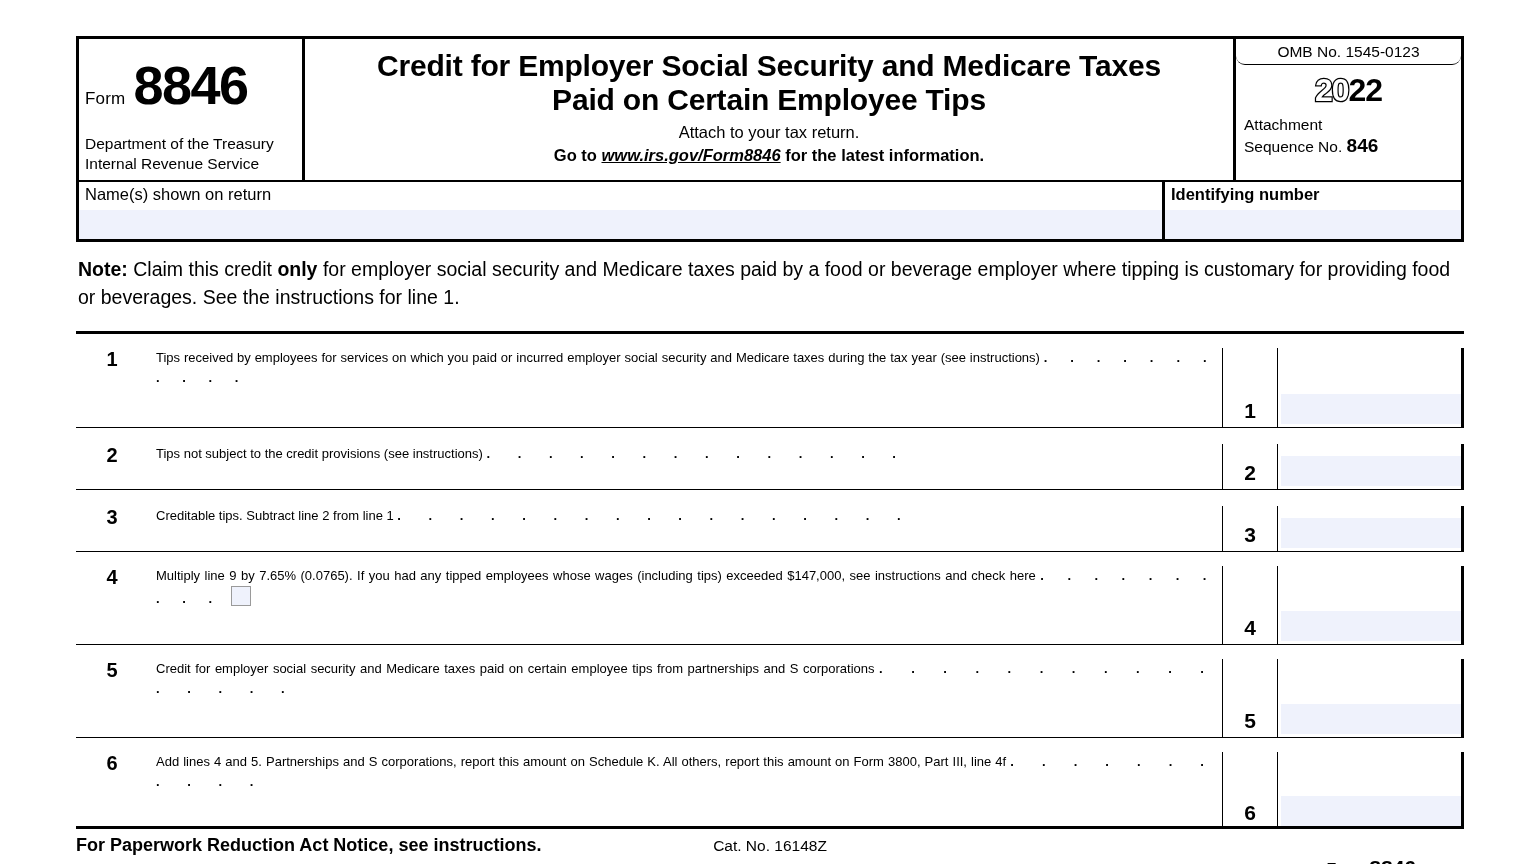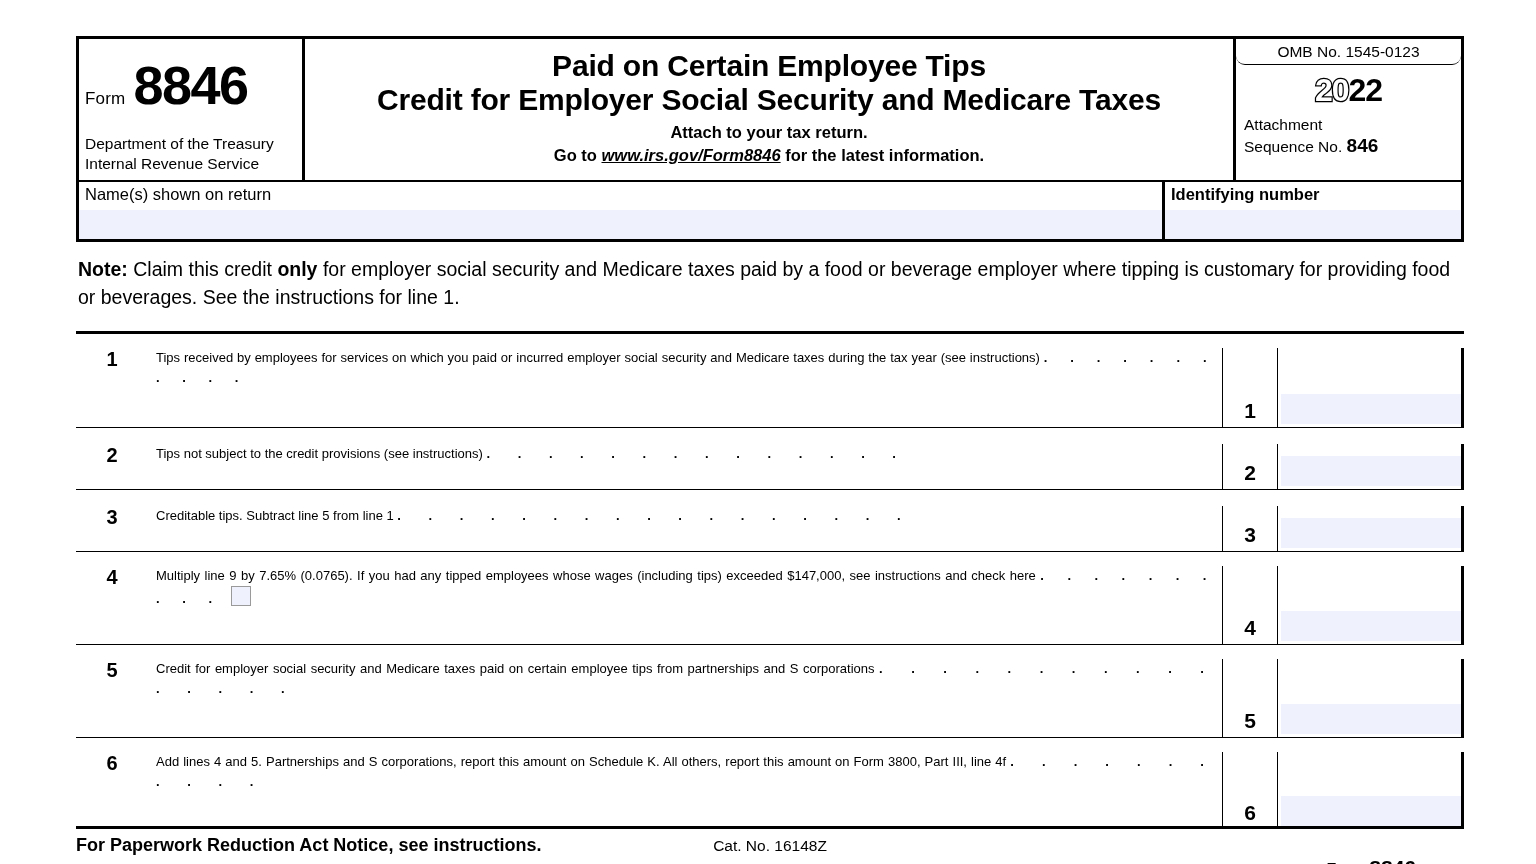--- a/index.html
+++ b/index.html
@@ -74,21 +74,21 @@
     padding-top: 10px;
   }
   .title-main {
     font-size: 30px;
     font-weight: bold;
     line-height: 1.12;
     letter-spacing: -0.2px;
   }
   .title-sub {
     font-size: 16.5px;
-    font-weight: bold;
+    font-weight: normal;
     margin-top: 7px;
   }
   .title-sub2 {
     font-size: 16.5px;
     font-weight: bold;
     margin-top: 4px;
   }
   .title-sub2 .ital { font-style: italic; text-decoration: underline; }
 
   .hdr-omb-cell {
@@ -320,22 +320,22 @@
         <span class="form-word">Form</span>
         <span class="form-number">8846</span>
       </div>
       <div class="dept-line">
         <div>Department of the Treasury</div>
         <div>Internal Revenue Service</div>
       </div>
     </div>
 
     <div class="hdr-title-cell">
+      <div class="title-main">Credit for Employer Social Security and Medicare Taxes</div>
       <div class="title-main">Paid on Certain Employee Tips</div>
-      <div class="title-main">Credit for Employer Social Security and Medicare Taxes</div>
       <div class="title-sub">Attach to your tax return.</div>
       <div class="title-sub2">
         <span>Go to</span>
         <span class="ital">www.irs.gov/Form8846</span>
         <span>for the latest information.</span>
       </div>
     </div>
 
     <div class="hdr-omb-cell">
       <div class="omb-top">OMB No. 1545-0123</div>
@@ -398,21 +398,21 @@
       </div>
       <div class="amtcol">
         <div class="amt-fill"></div>
       </div>
     </div>
 
     <div class="rowline sep r3">
       <div class="txtcell">
         <span class="lnum">3</span>
         <div class="ltext">
-          <span>Creditable tips. Subtract line 5 from line 1</span>
+          <span>Creditable tips. Subtract line 2 from line 1</span>
           <span class="leader wide">. . . . . . . . . . . . . . . . .</span>
         </div>
       </div>
       <div class="numcol">
         <div class="linenum-box">3</div>
       </div>
       <div class="amtcol">
         <div class="amt-fill"></div>
       </div>
     </div>

